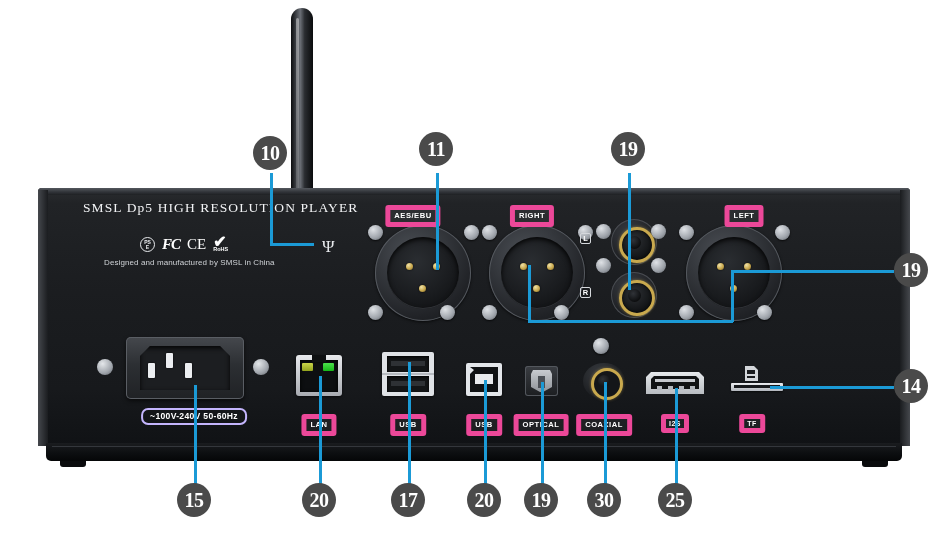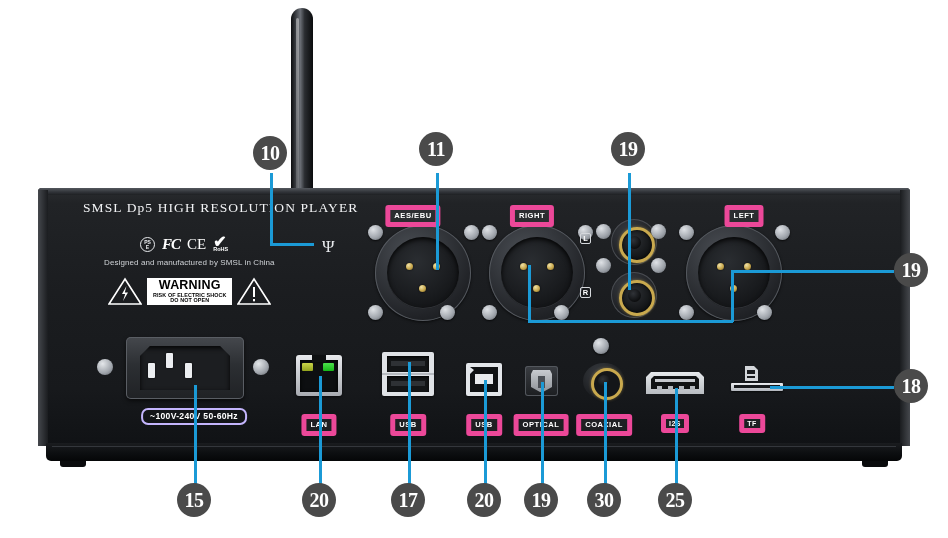--- a/index.html
+++ b/index.html
@@ -216,36 +216,20 @@
     <span class="cert-fcc">FC</span>
     <span class="cert-ce">CE</span>
     <span class="cert-rohs">
       <span class="tick">✔</span>
       <span class="lbl">RoHS</span>
     </span>
   </div>
 
   <div class="madeby">Designed and manufactured by SMSL in China</div>
 
-  <div class="warnblock">
-    <svg width="34" height="29">
-      <polygon points="17,2 33,27 1,27" fill="none" stroke="#ffffff" stroke-width="1.6"></polygon>
-      <path d="M18.5,9 L14,17 L17.2,17 L15,24 L20,15.5 L16.8,15.5 Z" fill="#ffffff"></path>
-    </svg>
-    <div class="warnbox">
-      <div class="w1">WARNING</div>
-      <div class="w2">RISK OF ELECTRIC SHOCK</div>
-      <div class="w3">DO NOT OPEN</div>
-    </div>
-    <svg width="34" height="29">
-      <polygon points="17,2 33,27 1,27" fill="none" stroke="#ffffff" stroke-width="1.6"></polygon>
-      <rect x="16" y="10" width="2" height="10" fill="#ffffff"></rect>
-      <rect x="16" y="22" width="2" height="2.3" fill="#ffffff"></rect>
-    </svg>
-  </div>
 
   <div class="ant-icon">Ψ</div>
 
   <div class="iec">
     <div class="iec-face"></div>
     <div class="iec-pin" style="left:40px;top:16px;width:7px;height:15px;"></div>
     <div class="iec-pin" style="left:22px;top:26px;width:7px;height:15px;"></div>
     <div class="iec-pin" style="left:59px;top:26px;width:7px;height:15px;"></div>
   </div>
   <div class="iec-screw" style="left:97px;top:359px;"></div>
@@ -382,21 +366,21 @@
   <div class="lead v" style="left:541px;top:382px;height:103px;"></div>
 
   <div class="lead v" style="left:604px;top:382px;height:103px;"></div>
 
   <div class="lead v" style="left:675px;top:388px;height:97px;"></div>
 
   <div class="callout" style="left:253px;top:136px;">10</div>
   <div class="callout" style="left:419px;top:132px;">11</div>
   <div class="callout" style="left:611px;top:132px;">19</div>
   <div class="callout" style="left:894px;top:253px;">19</div>
-  <div class="callout" style="left:894px;top:369px;">18</div>
+  <div class="callout" style="left:894px;top:369px;">14</div>
   <div class="callout" style="left:177px;top:483px;">15</div>
   <div class="callout" style="left:302px;top:483px;">20</div>
   <div class="callout" style="left:391px;top:483px;">17</div>
   <div class="callout" style="left:467px;top:483px;">20</div>
   <div class="callout" style="left:524px;top:483px;">19</div>
   <div class="callout" style="left:587px;top:483px;">30</div>
   <div class="callout" style="left:658px;top:483px;">25</div>
 
 </div>
 

